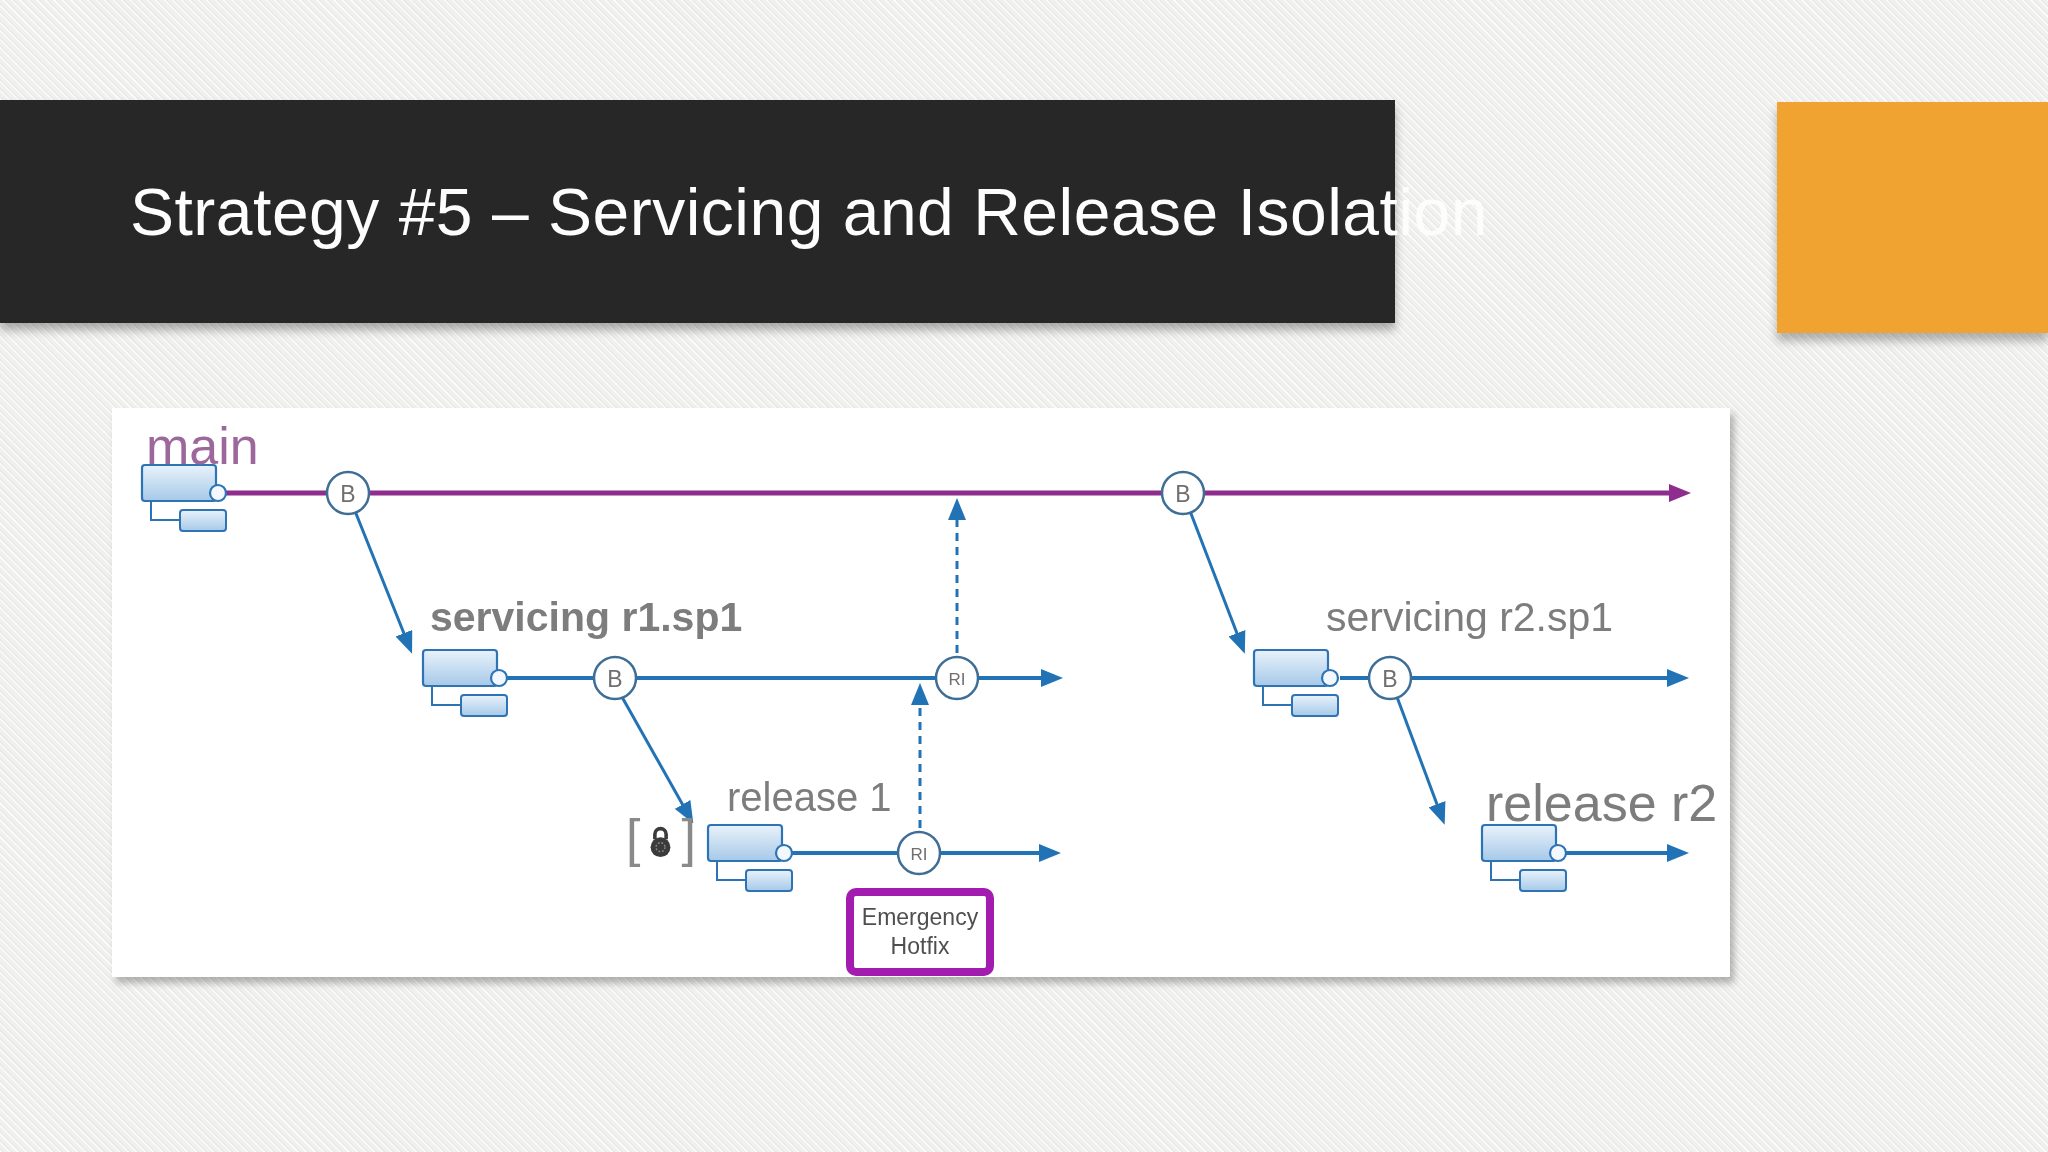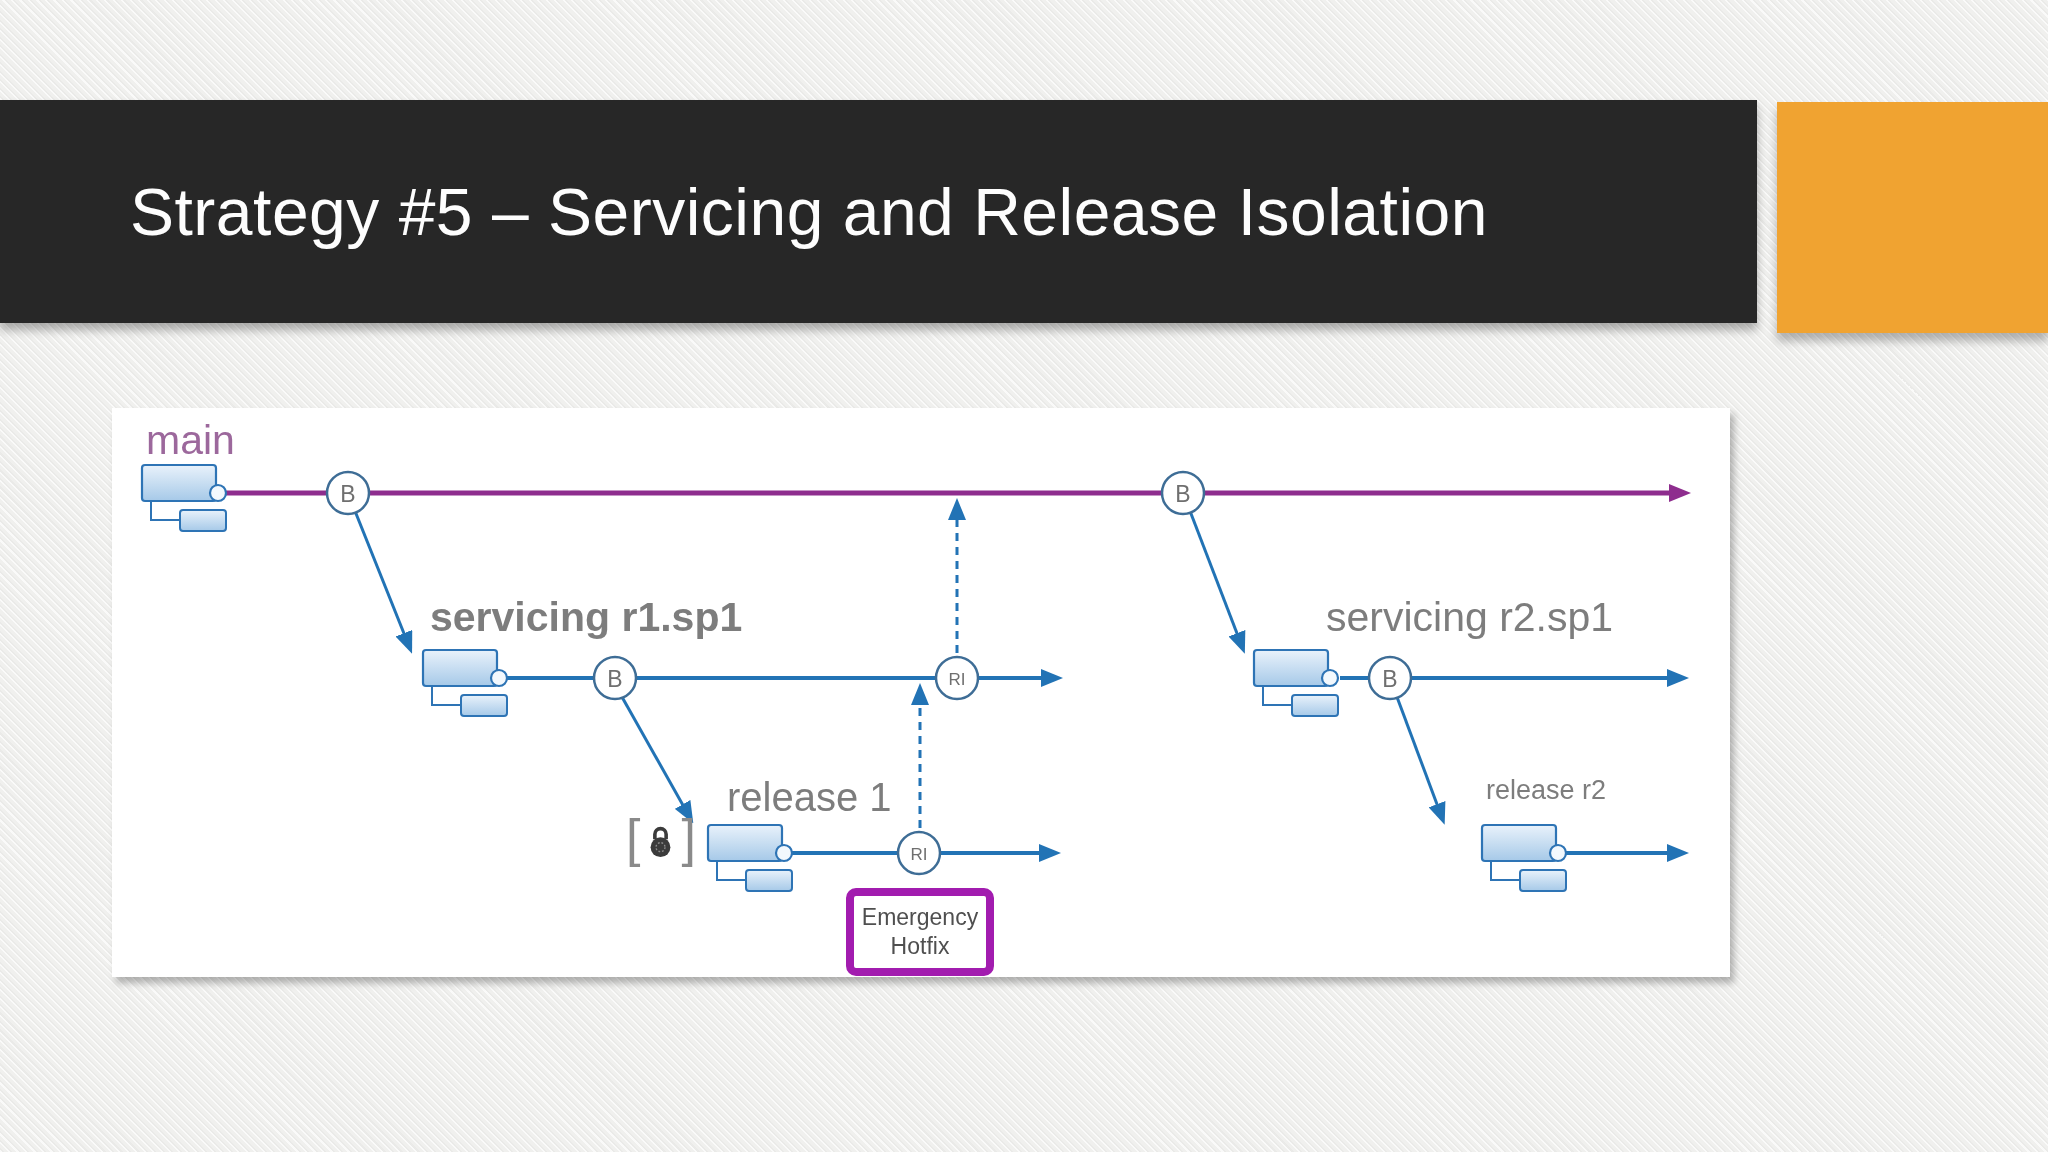--- a/index.html
+++ b/index.html
@@ -4,47 +4,47 @@
 <style>
   html,body{margin:0;padding:0;}
   body{
     width:2048px;height:1152px;position:relative;overflow:hidden;
     font-family:"Liberation Sans", sans-serif;
     background-color:#f0f0ee;
     background-image:
       repeating-linear-gradient(45deg, rgba(255,255,255,.65) 0px, rgba(255,255,255,.65) 1.5px, rgba(0,0,0,0.025) 1.5px, rgba(0,0,0,0.025) 3px, transparent 3px, transparent 6px);
   }
   .title-bar{
-    position:absolute;left:0;top:100px;width:1757px;height:223px;
+    position:absolute;left:0;top:100px;width:1395px;height:223px;
     background:#272727;
     box-shadow:0 7px 9px rgba(0,0,0,.30);
     display:flex;align-items:center;
   }
   .title-text{
     color:#fdfdfd;font-size:66px;font-weight:400;letter-spacing:.5px;
     padding-left:130px;white-space:nowrap;
   }
   .accent-rect{
     position:absolute;left:1777px;top:102px;width:271px;height:231px;
     background:#f0a331;
     box-shadow:0 8px 9px rgba(0,0,0,.28);
   }
   .panel{
     position:absolute;left:112px;top:408px;width:1618px;height:569px;
     background:#ffffff;
     box-shadow:4px 6px 7px rgba(0,0,0,.28);
   }
   .panel svg.overlay{position:absolute;left:0;top:0;}
   .lbl{position:absolute;white-space:nowrap;line-height:1;}
-  .lbl-main{left:146px;top:420px;font-size:41px;color:#9c689c;}
+  .lbl-main{left:146px;top:420px;font-size:52px;color:#9c689c;}
   .lbl-branch{font-size:41px;color:#7d7d7d;}
   .lbl-serv1{left:430px;top:597px;font-weight:bold;}
   .lbl-rel1{left:727px;top:777px;font-size:40px;}
   .lbl-serv2{left:1326px;top:597px;}
-  .lbl-rel2{left:1486px;top:777px;font-size:27px;}
+  .lbl-rel2{left:1486px;top:777px;font-size:52px;}
   .lock-group{
     position:absolute;left:626px;top:815px;height:52px;
     display:flex;align-items:center;gap:7px;
   }
   .bracket{font-size:52px;color:#8a8a8a;line-height:1;font-weight:400;transform:translateY(-3px);}
   .hotfix-box{
     position:absolute;left:846px;top:888px;width:148px;box-sizing:border-box;
     background:#ffffff;border:8px solid #a21caf;border-radius:10px;
     padding:7px 4px;text-align:center;
     font-size:23px;color:#4f4f4f;line-height:1.25;

